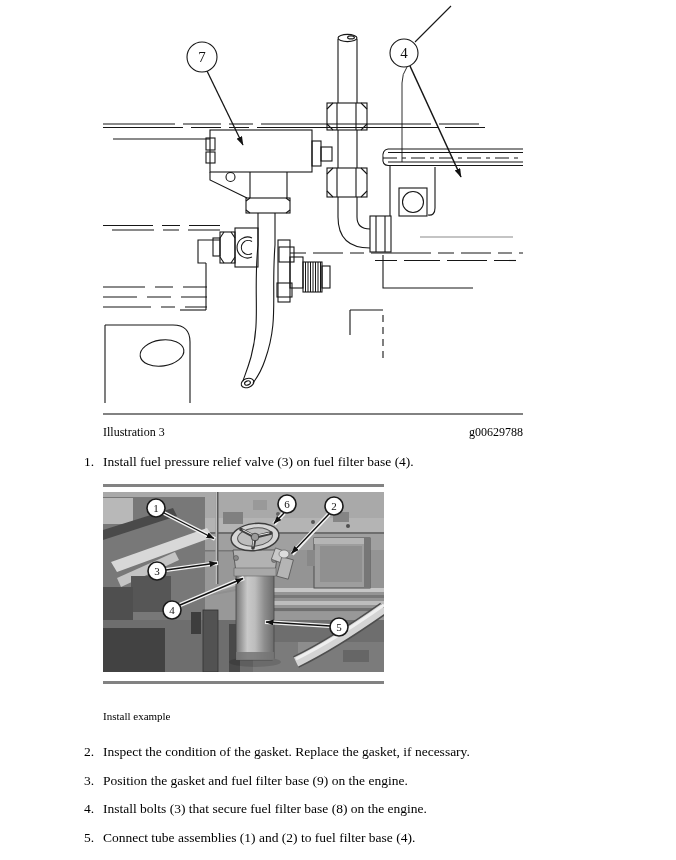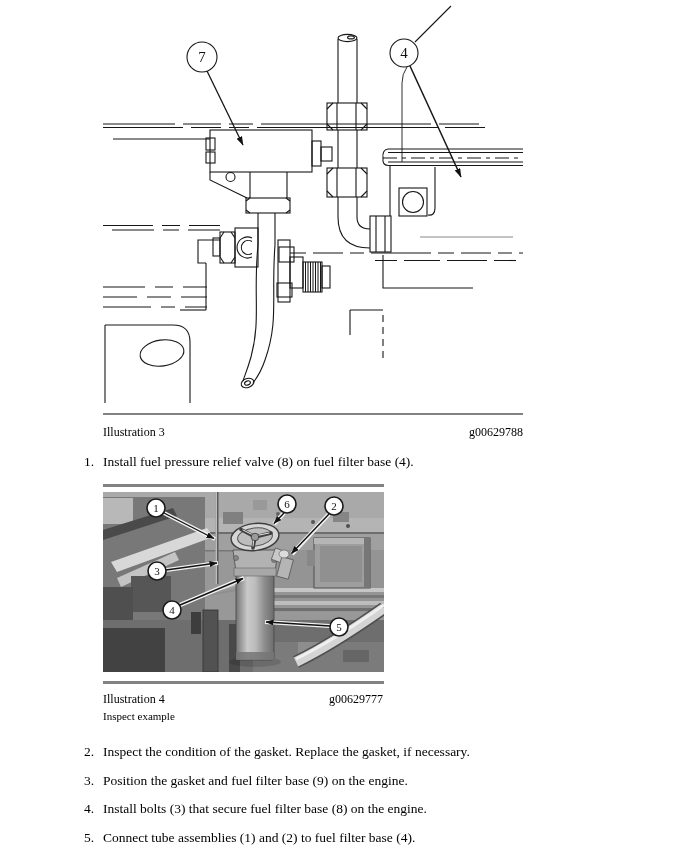--- a/index.html
+++ b/index.html
@@ -121,21 +121,21 @@
 
   <div class="rule" style="left:103px;top:413px;width:420px;height:2px"></div>
 
   <div class="caption-row" style="left:103px;top:426px;width:420px">
     <span>Illustration 3</span>
     <span>g00629788</span>
   </div>
 
   <div class="step" style="left:84px;top:454px">
     <span class="num">1.</span>
-    <span>Install fuel pressure relief valve (8) on fuel filter base (4).</span>
+    <span>Install fuel pressure relief valve (3) on fuel filter base (4).</span>
   </div>
 
   <div class="rule" style="left:103px;top:484px;width:281px;height:3px"></div>
 
   <svg class="abs" style="left:103px;top:492px" width="281" height="180" viewBox="0 0 281 180">
     <defs>
       <marker id="ah4" markerWidth="9" markerHeight="8" refX="7.5" refY="3" orient="auto" markerUnits="userSpaceOnUse">
         <path d="M0 0L8 3L0 6Z" fill="#111"></path>
       </marker>
       <linearGradient id="cyl" x1="0" y1="0" x2="1" y2="0">
@@ -250,25 +250,21 @@
       <text x="184" y="16">6</text>
       <text x="231" y="18">2</text>
       <text x="54" y="83">3</text>
       <text x="69" y="122">4</text>
       <text x="236" y="139">5</text>
     </g>
   </svg>
 
   <div class="rule" style="left:103px;top:681px;width:281px;height:3px"></div>
 
-  <div class="caption-row" style="left:103px;top:693px;width:280px">
-    <span>Illustration 4</span>
-    <span>g00629777</span>
-  </div>
-  <div class="subcaption" style="left:103px;top:710px">Inspect example</div>
+  <div class="subcaption" style="left:103px;top:710px">Install example</div>
 
   <div class="step" style="left:84px;top:744px">
     <span class="num">2.</span>
     <span>Inspect the condition of the gasket. Replace the gasket, if necessary.</span>
   </div>
   <div class="step" style="left:84px;top:773px">
     <span class="num">3.</span>
     <span>Position the gasket and fuel filter base (9) on the engine.</span>
   </div>
   <div class="step" style="left:84px;top:801px">

